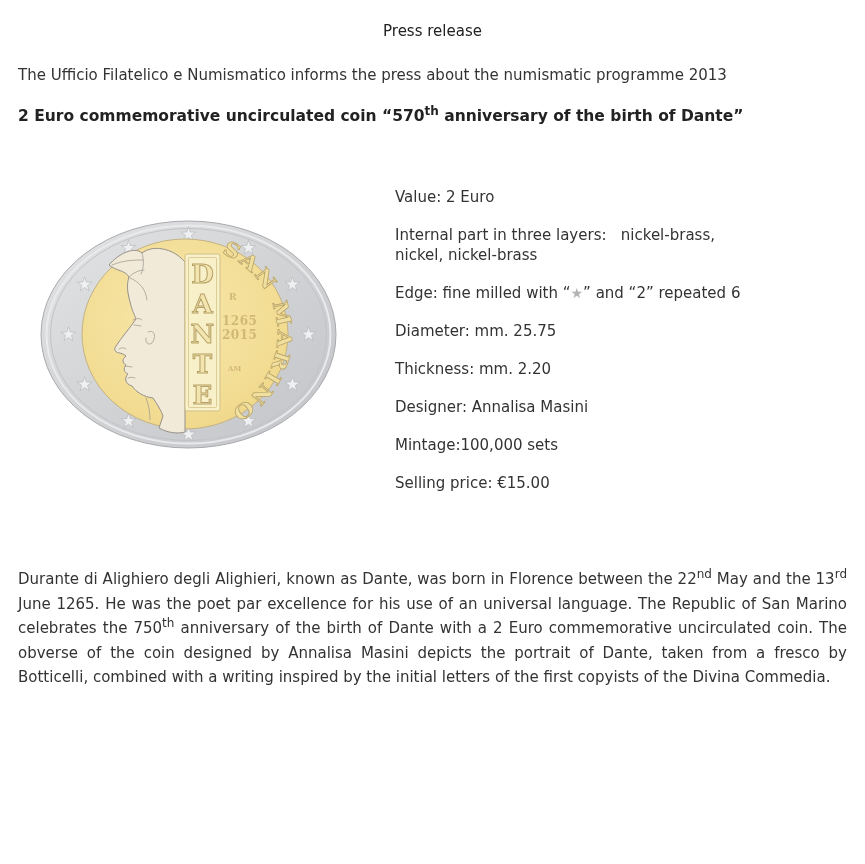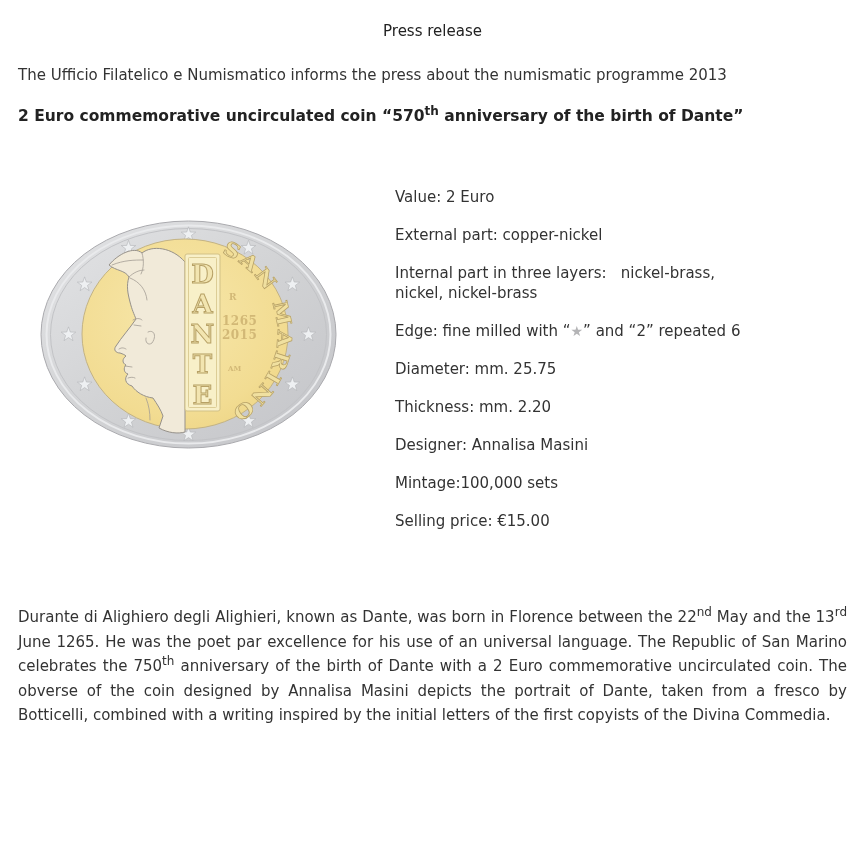--- a/index.html
+++ b/index.html
@@ -119,23 +119,20 @@
           <text x="188" y="151" font-size="7">AM</text>
         </g>
       </svg>
     </div>
 
     <div class="specs">
       <div class="spec">
         <div class="spec-line">Value: 2 Euro</div>
       </div>
       <div class="spec">
-        <div class="spec-line">External part: copper-nickel</div>
-      </div>
-      <div class="spec">
         <div class="spec-line">Internal part in three layers:&nbsp;&nbsp; nickel-brass,</div>
         <div class="spec-line">nickel, nickel-brass</div>
       </div>
       <div class="spec">
         <div class="spec-line"><span>Edge: fine milled with “</span><span class="star-glyph">★</span><span>” and “2” repeated 6</span></div>
       </div>
       <div class="spec">
         <div class="spec-line">Diameter: mm. 25.75</div>
       </div>
       <div class="spec">

